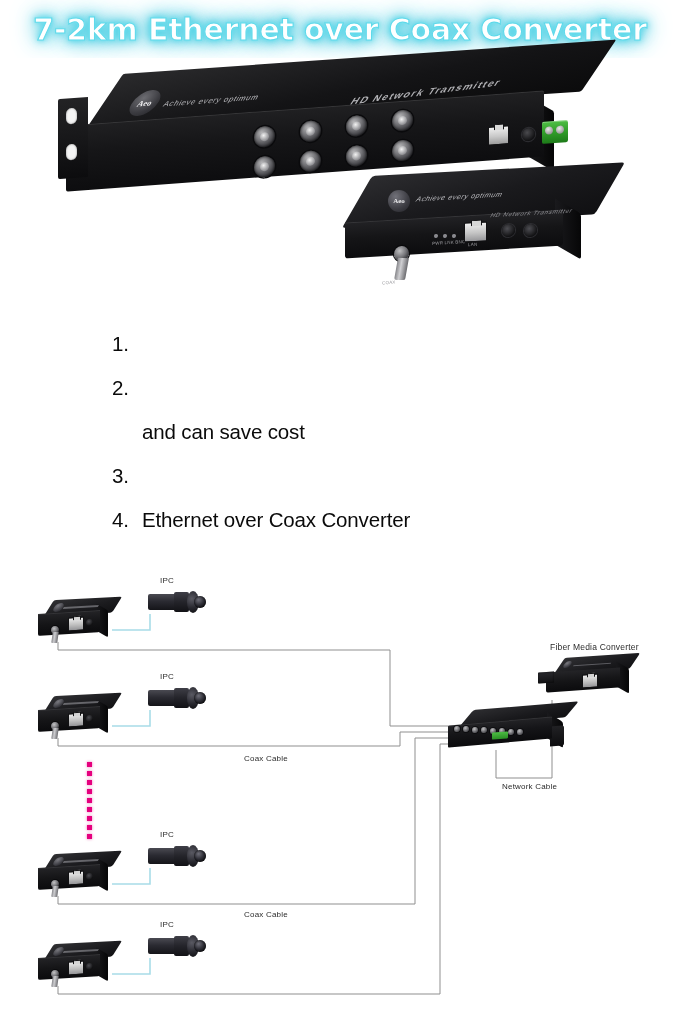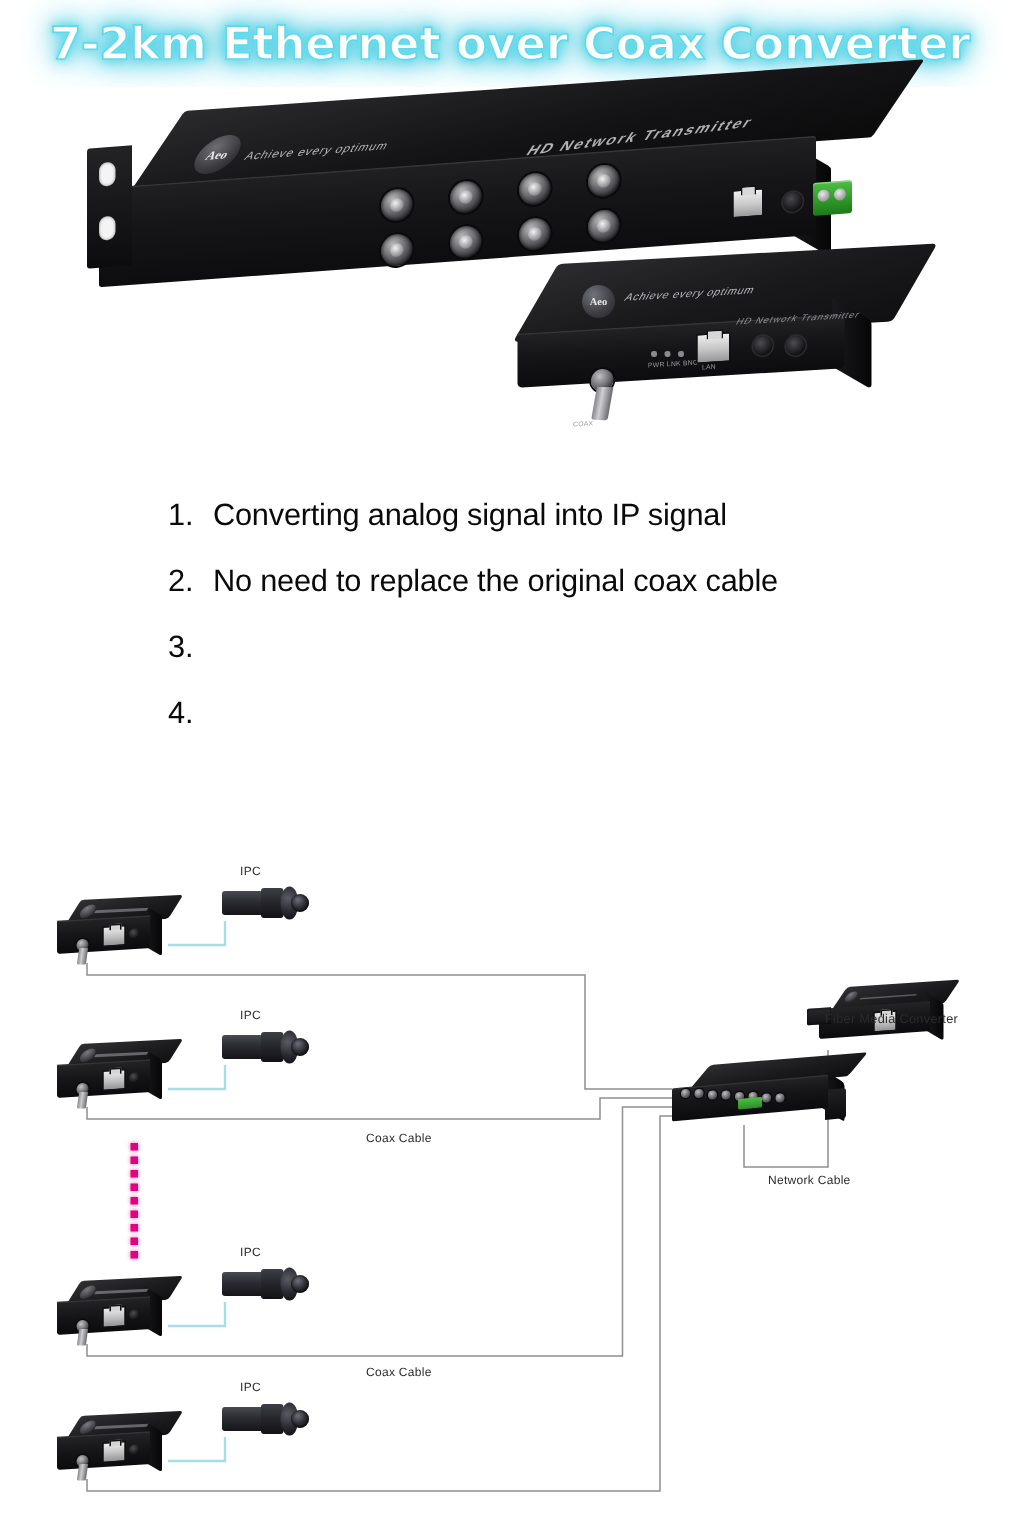--- a/index.html
+++ b/index.html
@@ -713,31 +713,31 @@
     <div class="du-jack j2"></div>
     <div class="du-bnc"></div>
     <div class="du-bnc-barrel"></div>
     <div class="du-lbl" style="left:40px; top:104px;">COAX</div>
   </div>
 </div>
 
 <div class="features">
   <div class="feature-row">
     <span class="feature-num">1.</span>
-    <span>Converting analog signal into IP signal</span>
   </div>
   <div class="feature-row">
     <span class="feature-num">2.</span>
-    <span>No need to replace the original coax cable</span>
-  </div>
+  </div>
+  <div class="feature-cont">and can save cost</div>
   <div class="feature-row">
     <span class="feature-num">3.</span>
   </div>
   <div class="feature-row">
     <span class="feature-num">4.</span>
+    <span>Ethernet over Coax Converter</span>
   </div>
 </div>
 
 <div class="diagram">
 
   <svg width="680" height="442" style="position:absolute;left:0;top:0;">
 
     <path d="M 58 64 L 58 72 L 390 72 L 390 148 L 448 148" stroke="#8f8f8f" stroke-width="1" fill="none"></path>
 
     <path d="M 58 160 L 58 168 L 400 168 L 400 154 L 448 154" stroke="#8f8f8f" stroke-width="1" fill="none"></path>
@@ -855,26 +855,26 @@
     <div class="dgr-bnc" style="left:15px; top:16px;"></div>
     <div class="dgr-bnc" style="left:24px; top:17px;"></div>
     <div class="dgr-bnc" style="left:33px; top:17px;"></div>
     <div class="dgr-bnc" style="left:42px; top:18px;"></div>
     <div class="dgr-bnc" style="left:51px; top:18px;"></div>
     <div class="dgr-bnc" style="left:60px; top:19px;"></div>
     <div class="dgr-bnc" style="left:69px; top:19px;"></div>
     <div class="dgr-term"></div>
   </div>
 
-  <div class="dg-label" style="left:502px; top:204px;margin-left:10px;">Network Cable</div>
+  <div class="dg-label" style="left:502px; top:204px;">Network Cable</div>
 
   <div class="fmc" style="left:546px; top:80px;">
     <div class="fmc-top"></div>
     <div class="fmc-side"></div>
     <div class="fmc-face"></div>
     <div class="fmc-sfp"></div>
     <div class="fmc-dot"></div>
     <div class="fmc-stripe"></div>
     <div class="fmc-rj"></div>
   </div>
-  <div class="dg-label big" style="left:550px; top:64px;margin-top:32px;">Fiber Media Converter</div>
+  <div class="dg-label big" style="left:550px; top:64px;">Fiber Media Converter</div>
 
 </div>
 
 </body></html>

